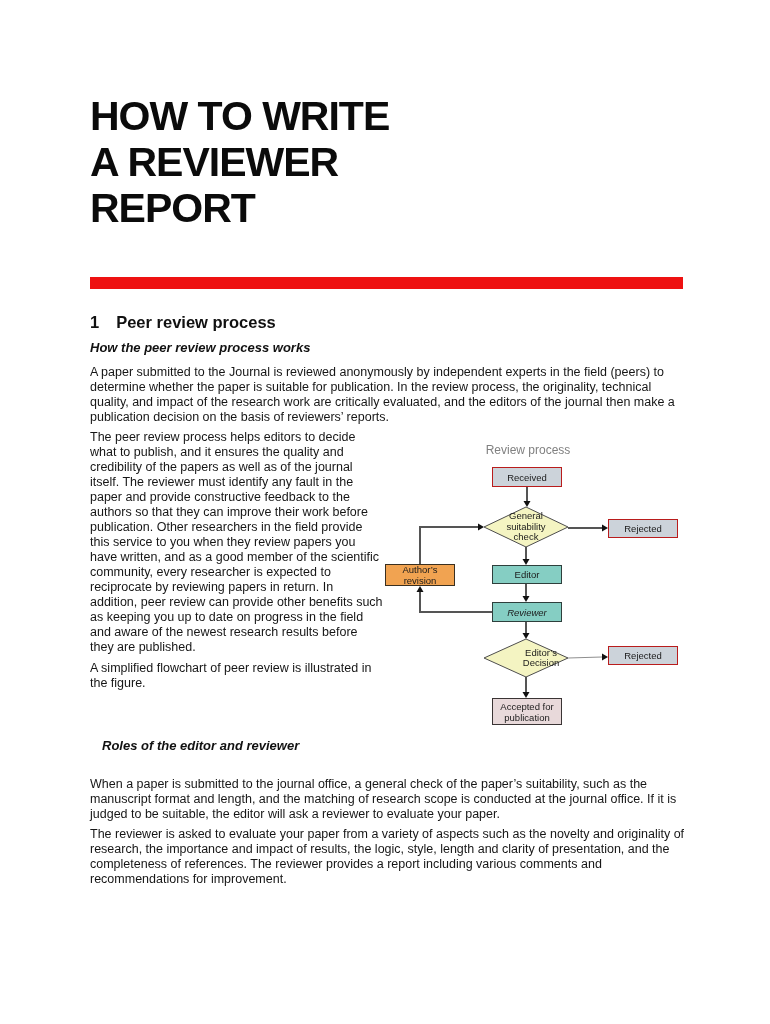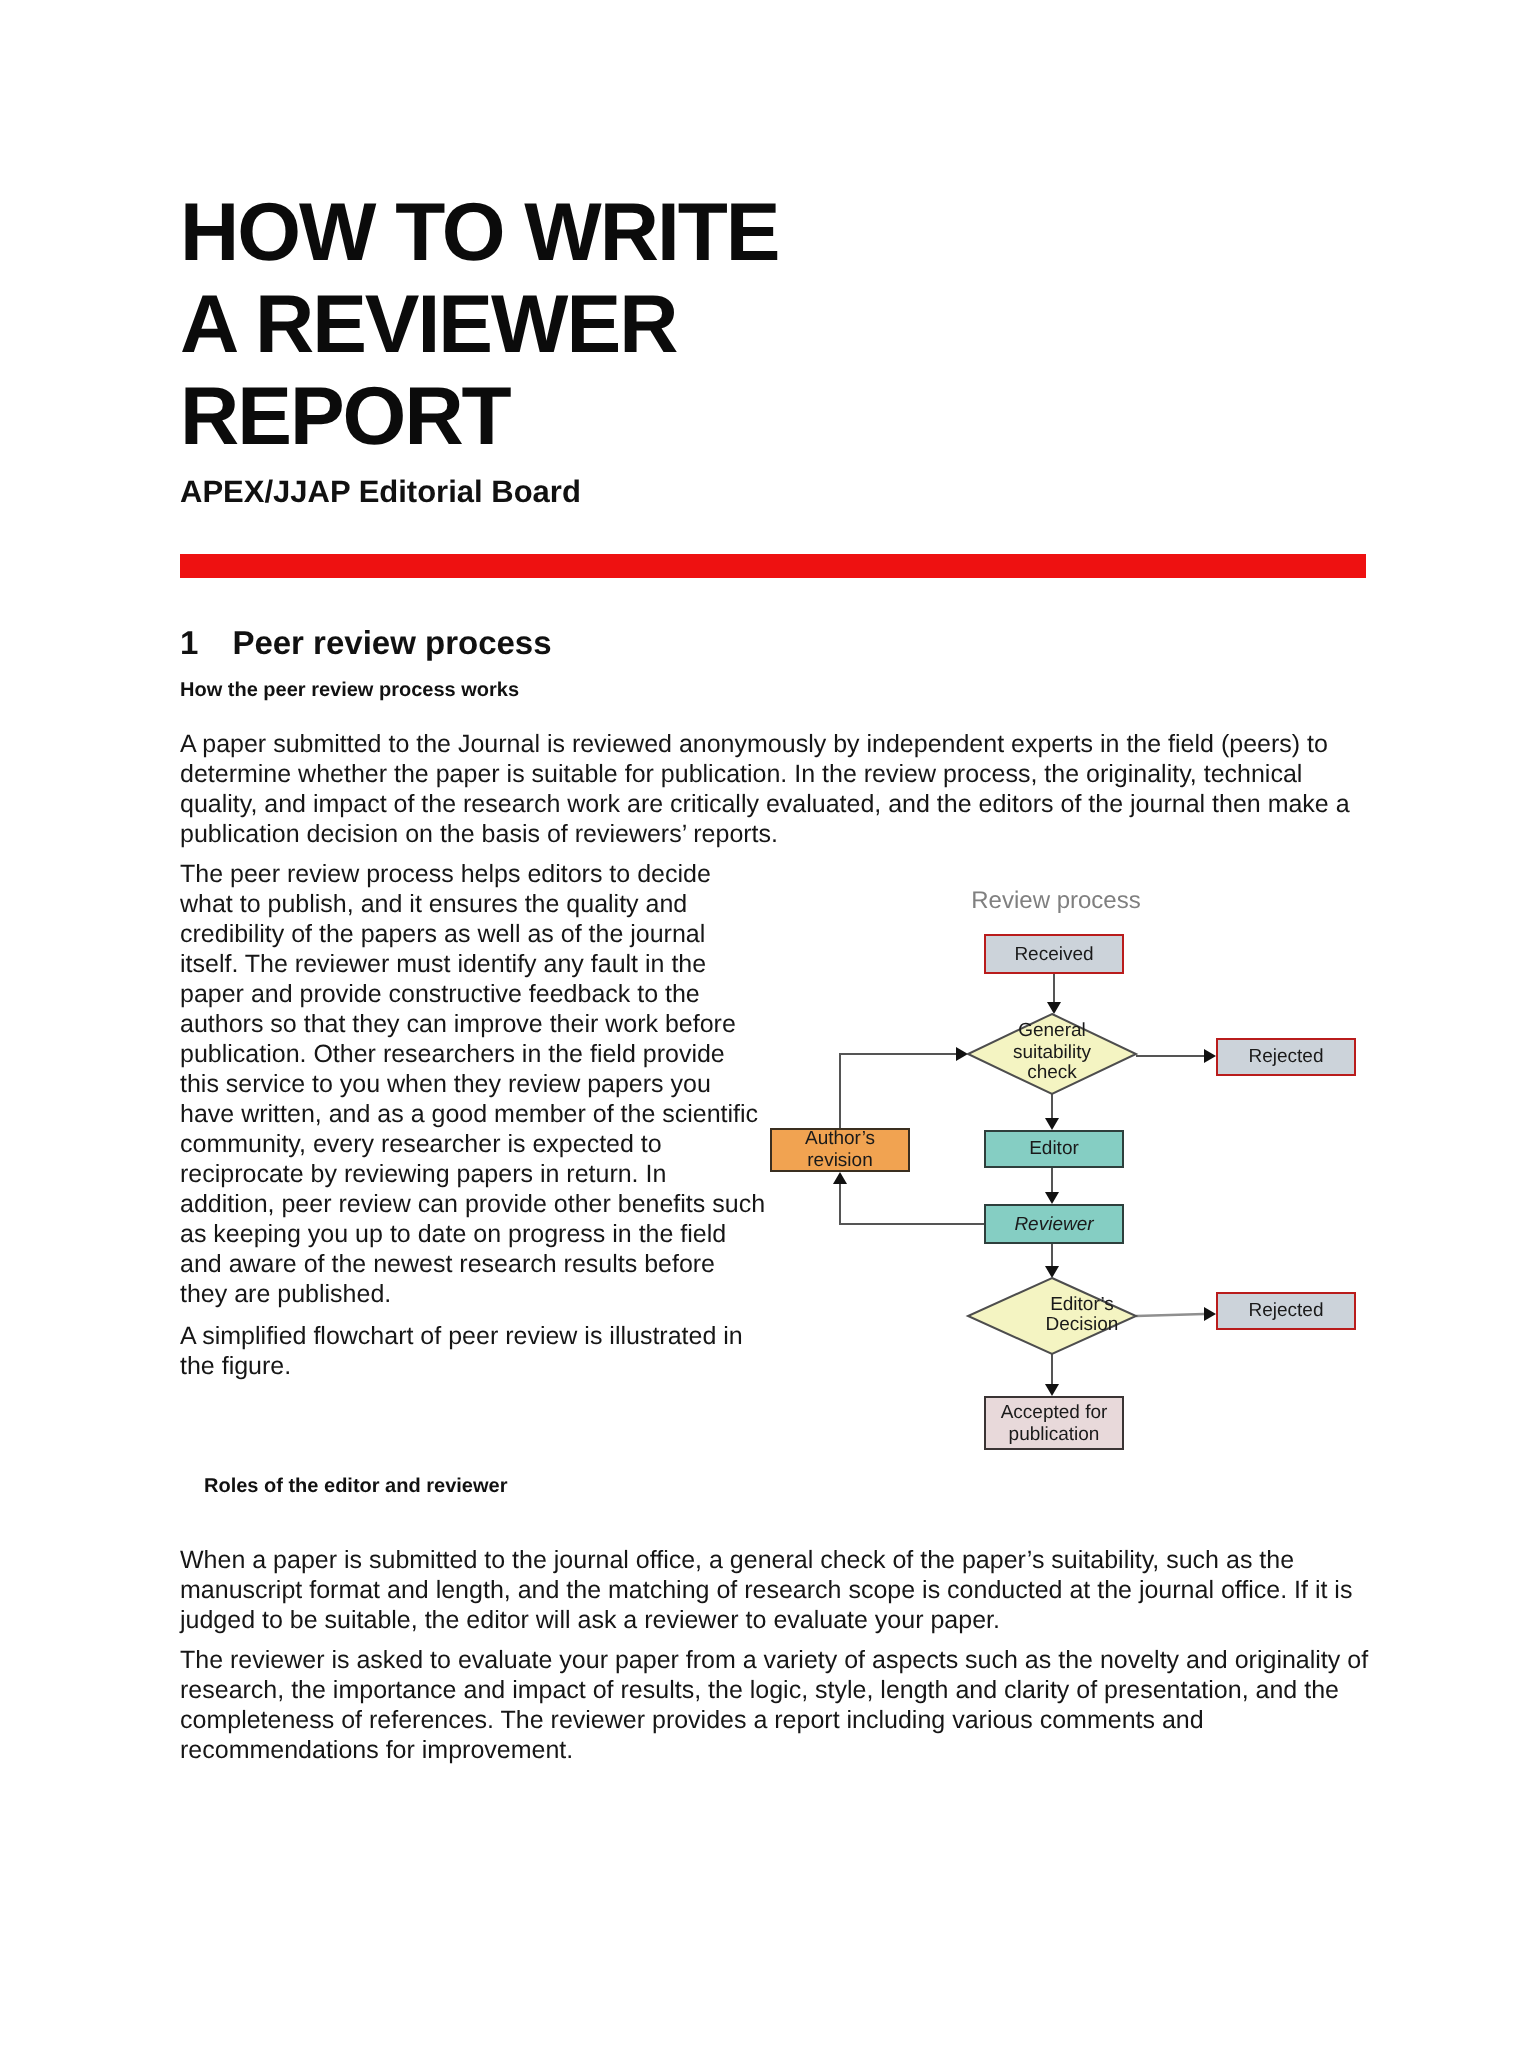--- a/index.html
+++ b/index.html
@@ -20,21 +20,21 @@
     letter-spacing:-1px; color:#0b0b0b;
   }
   .doc-subtitle { margin-top:7px; font-size:15.5px; font-weight:bold; }
 
   
   .red-rule { left:90px; top:277px; width:593px; height:12px; }
 
   
   .section-heading { left:90px; top:313px; font-size:16.5px; font-weight:bold; }
   .section-heading .sec-num { display:inline-block; margin-right:17px; }
-  .sub-heading { font-size:10px; font-weight:bold; }
+  .sub-heading { font-size:13px; font-weight:bold;font-style:italic; }
   .sub-heading.h-how { left:90px; top:340px; }
   .body-text { font-size:12.5px; line-height:15px; color:#161616; }
   .para-intro { left:90px; top:365px; width:596px; }
 
   .left-col { left:90px; top:430px; width:293px; }
   .left-col p { margin-bottom:6px; }
 
   .roles { left:90px; top:738px; width:597px; }
   .roles h3 { margin-bottom:24px;padding-left:12px; }
   .roles p { margin-bottom:5px; }
@@ -65,21 +65,20 @@
 </style>
 </head>
 <body>
 
 <header class="abs masthead">
   <h1 class="doc-title">
     <div>HOW TO WRITE</div>
     <div>A REVIEWER</div>
     <div>REPORT</div>
   </h1>
-  <div class="doc-subtitle">APEX/JJAP Editorial Board</div>
 </header>
 
 <div class="abs red-rule" style="background-color: rgb(238, 17, 17);"></div>
 
 <h2 class="abs section-heading">
   <span class="sec-num">1</span><span>Peer review process</span>
 </h2>
 
 <h3 class="abs sub-heading h-how">How the peer review process works</h3>
 

